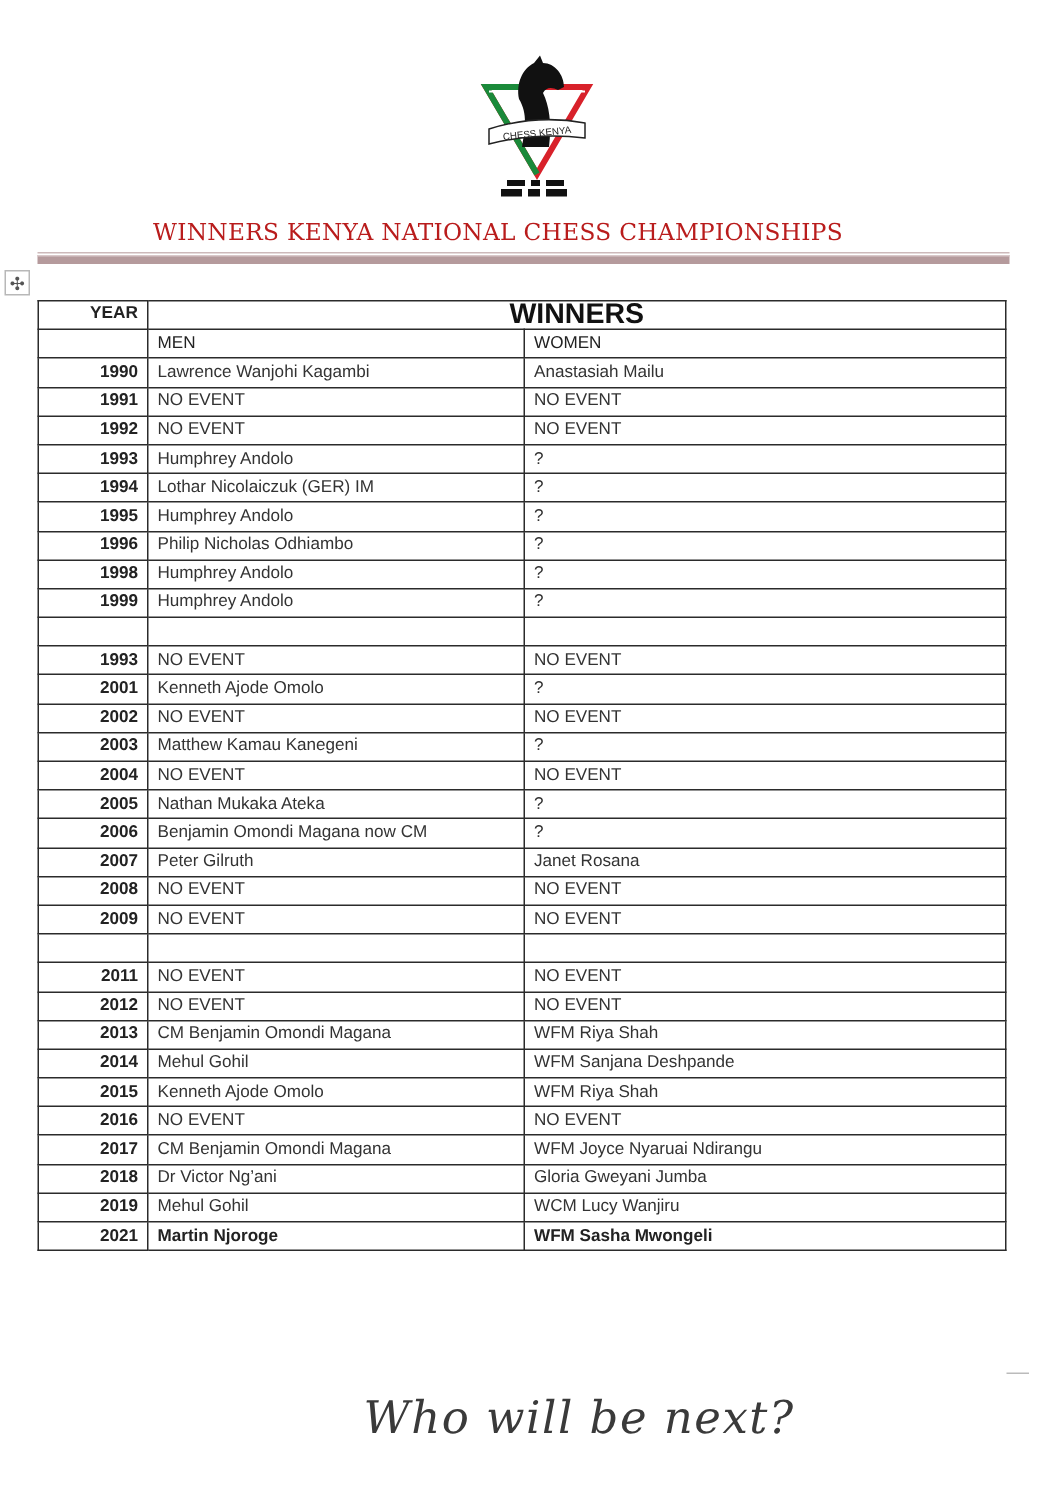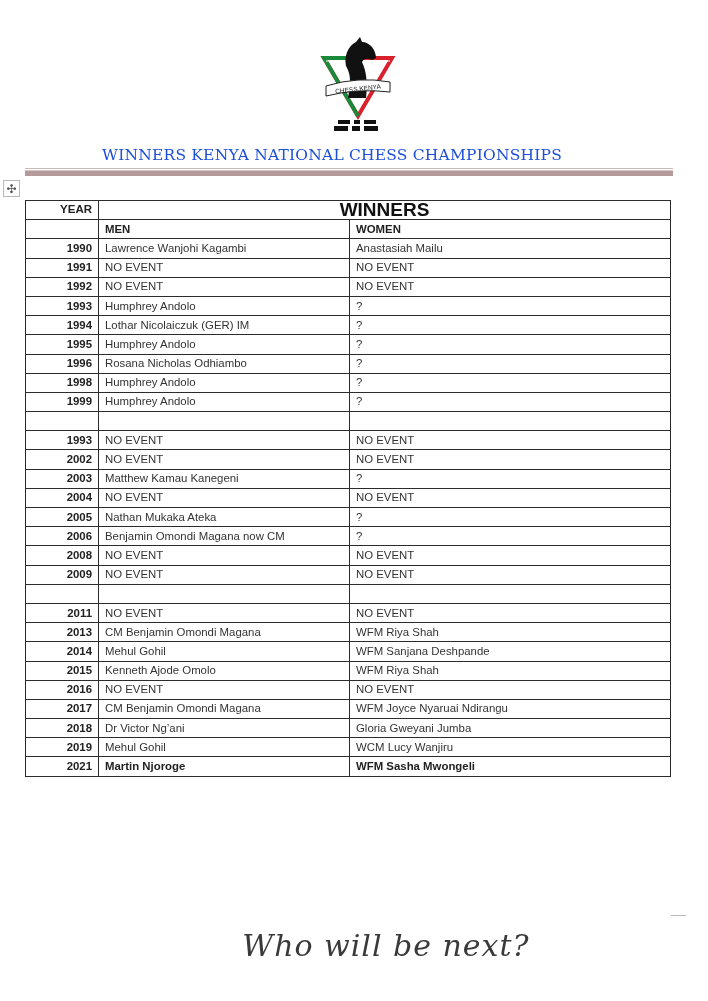--- a/index.html
+++ b/index.html
@@ -1,38 +1,38 @@
 <!DOCTYPE html>
 <html><head>
 <meta charset="utf-8">
 <style>
   html, body { margin: 0; padding: 0; background: #ffffff; }
   body { width: 708px; height: 1001px; position: relative; overflow: hidden;
          font-family: "Liberation Sans", sans-serif; color: #222; }
   .logo { position: absolute; left: 318px; top: 36px; width: 80px; height: 96px; }
   .title { position: absolute; left: 0; width: 664px; top: 146px; text-align: center;
-           font-family: "DejaVu Serif", serif; font-size: 15.5px; color: #1d4ed8;
+           font-family: "DejaVu Serif", serif; font-size: 15.5px; color: #b91c1c;
            letter-spacing: 0.2px; }
   .title-rule { position: absolute; left: 25px; width: 648px; top: 170px; height: 5px;
                 background: #b59a9c; border-top: 1px solid #d9c8c9; }
   .title-rule-thin { position: absolute; left: 25px; width: 648px; top: 168px; height: 1px; background: #cdb9ba; }
   .move-handle { position: absolute; left: 3px; top: 180px; width: 15px; height: 15px;
                  border: 1px solid #b8b8b8; background: #fff; display: flex;
                  align-items: center; justify-content: center; font-size: 12px; color: #555; }
   table.winners { position: absolute; left: 25px; top: 200px; width: 646px;
                   border-collapse: collapse; font-family: "Liberation Sans", sans-serif;
                   font-size: 11.4px; color: #333; }
   table.winners td { border: 1.4px solid #2b2b2b; padding: 0 6px; height: 18.2px;
                      line-height: 17px; white-space: nowrap; }
   td.year { width: 60px; text-align: right; font-weight: bold; padding-right: 5px; color: #222; }
   td.men { width: 238px; }
   td.head-year { vertical-align: top; height: 44px; padding-top: 3px; font-size: 11.5px; }
   td.head-winners { text-align: center; vertical-align: top; font-weight: bold;
                     font-size: 19px; padding-top: 5px; color: #111; }
-  td.colhead { font-weight: bold; color: #222; }
+  td.colhead { font-weight: normal; color: #222; }
   tr.bold td { font-weight: bold; color: #222; }
   .footer-rule { position: absolute; left: 671px; top: 915px; width: 15px; height: 1px; background: #bbb; }
   .tagline { position: absolute; left: 0; width: 708px; top: 928px; text-align: center;
              font-family: "DejaVu Serif", serif; font-style: italic; font-size: 30px;
              color: #3a3a3a; letter-spacing: 1px; padding-left: 32px; }
 </style>
 </head>
 <body>
 
 <div class="logo">
@@ -100,21 +100,21 @@
         <td class="men">Lothar Nicolaiczuk (GER) IM</td>
         <td>?</td>
       </tr>
       <tr>
         <td class="year">1995</td>
         <td class="men">Humphrey Andolo</td>
         <td>?</td>
       </tr>
       <tr>
         <td class="year">1996</td>
-        <td class="men">Rosana Nicholas Odhiambo</td>
+        <td class="men">Philip Nicholas Odhiambo</td>
         <td>?</td>
       </tr>
       <tr>
         <td class="year">1998</td>
         <td class="men">Humphrey Andolo</td>
         <td>?</td>
       </tr>
       <tr>
         <td class="year">1999</td>
         <td class="men">Humphrey Andolo</td>
@@ -124,20 +124,25 @@
         <td class="year"></td>
         <td class="men"></td>
         <td></td>
       </tr>
       <tr>
         <td class="year">1993</td>
         <td class="men">NO EVENT</td>
         <td>NO EVENT</td>
       </tr>
       <tr>
+        <td class="year">2001</td>
+        <td class="men">Kenneth Ajode Omolo</td>
+        <td>?</td>
+      </tr>
+      <tr>
         <td class="year">2002</td>
         <td class="men">NO EVENT</td>
         <td>NO EVENT</td>
       </tr>
       <tr>
         <td class="year">2003</td>
         <td class="men">Matthew Kamau  Kanegeni</td>
         <td>?</td>
       </tr>
       <tr>
@@ -147,38 +152,48 @@
       </tr>
       <tr>
         <td class="year">2005</td>
         <td class="men">Nathan Mukaka  Ateka</td>
         <td>?</td>
       </tr>
       <tr>
         <td class="year">2006</td>
         <td class="men">Benjamin Omondi Magana now CM</td>
         <td>?</td>
+      </tr>
+      <tr>
+        <td class="year">2007</td>
+        <td class="men">Peter Gilruth</td>
+        <td>Janet Rosana</td>
       </tr>
       <tr>
         <td class="year">2008</td>
         <td class="men">NO EVENT</td>
         <td>NO EVENT</td>
       </tr>
       <tr>
         <td class="year">2009</td>
         <td class="men">NO EVENT</td>
         <td>NO EVENT</td>
       </tr>
       <tr>
         <td class="year"></td>
         <td class="men"></td>
         <td></td>
       </tr>
       <tr>
         <td class="year">2011</td>
+        <td class="men">NO EVENT</td>
+        <td>NO EVENT</td>
+      </tr>
+      <tr>
+        <td class="year">2012</td>
         <td class="men">NO EVENT</td>
         <td>NO EVENT</td>
       </tr>
       <tr>
         <td class="year">2013</td>
         <td class="men">CM Benjamin Omondi Magana</td>
         <td>WFM Riya Shah</td>
       </tr>
       <tr>
         <td class="year">2014</td>

